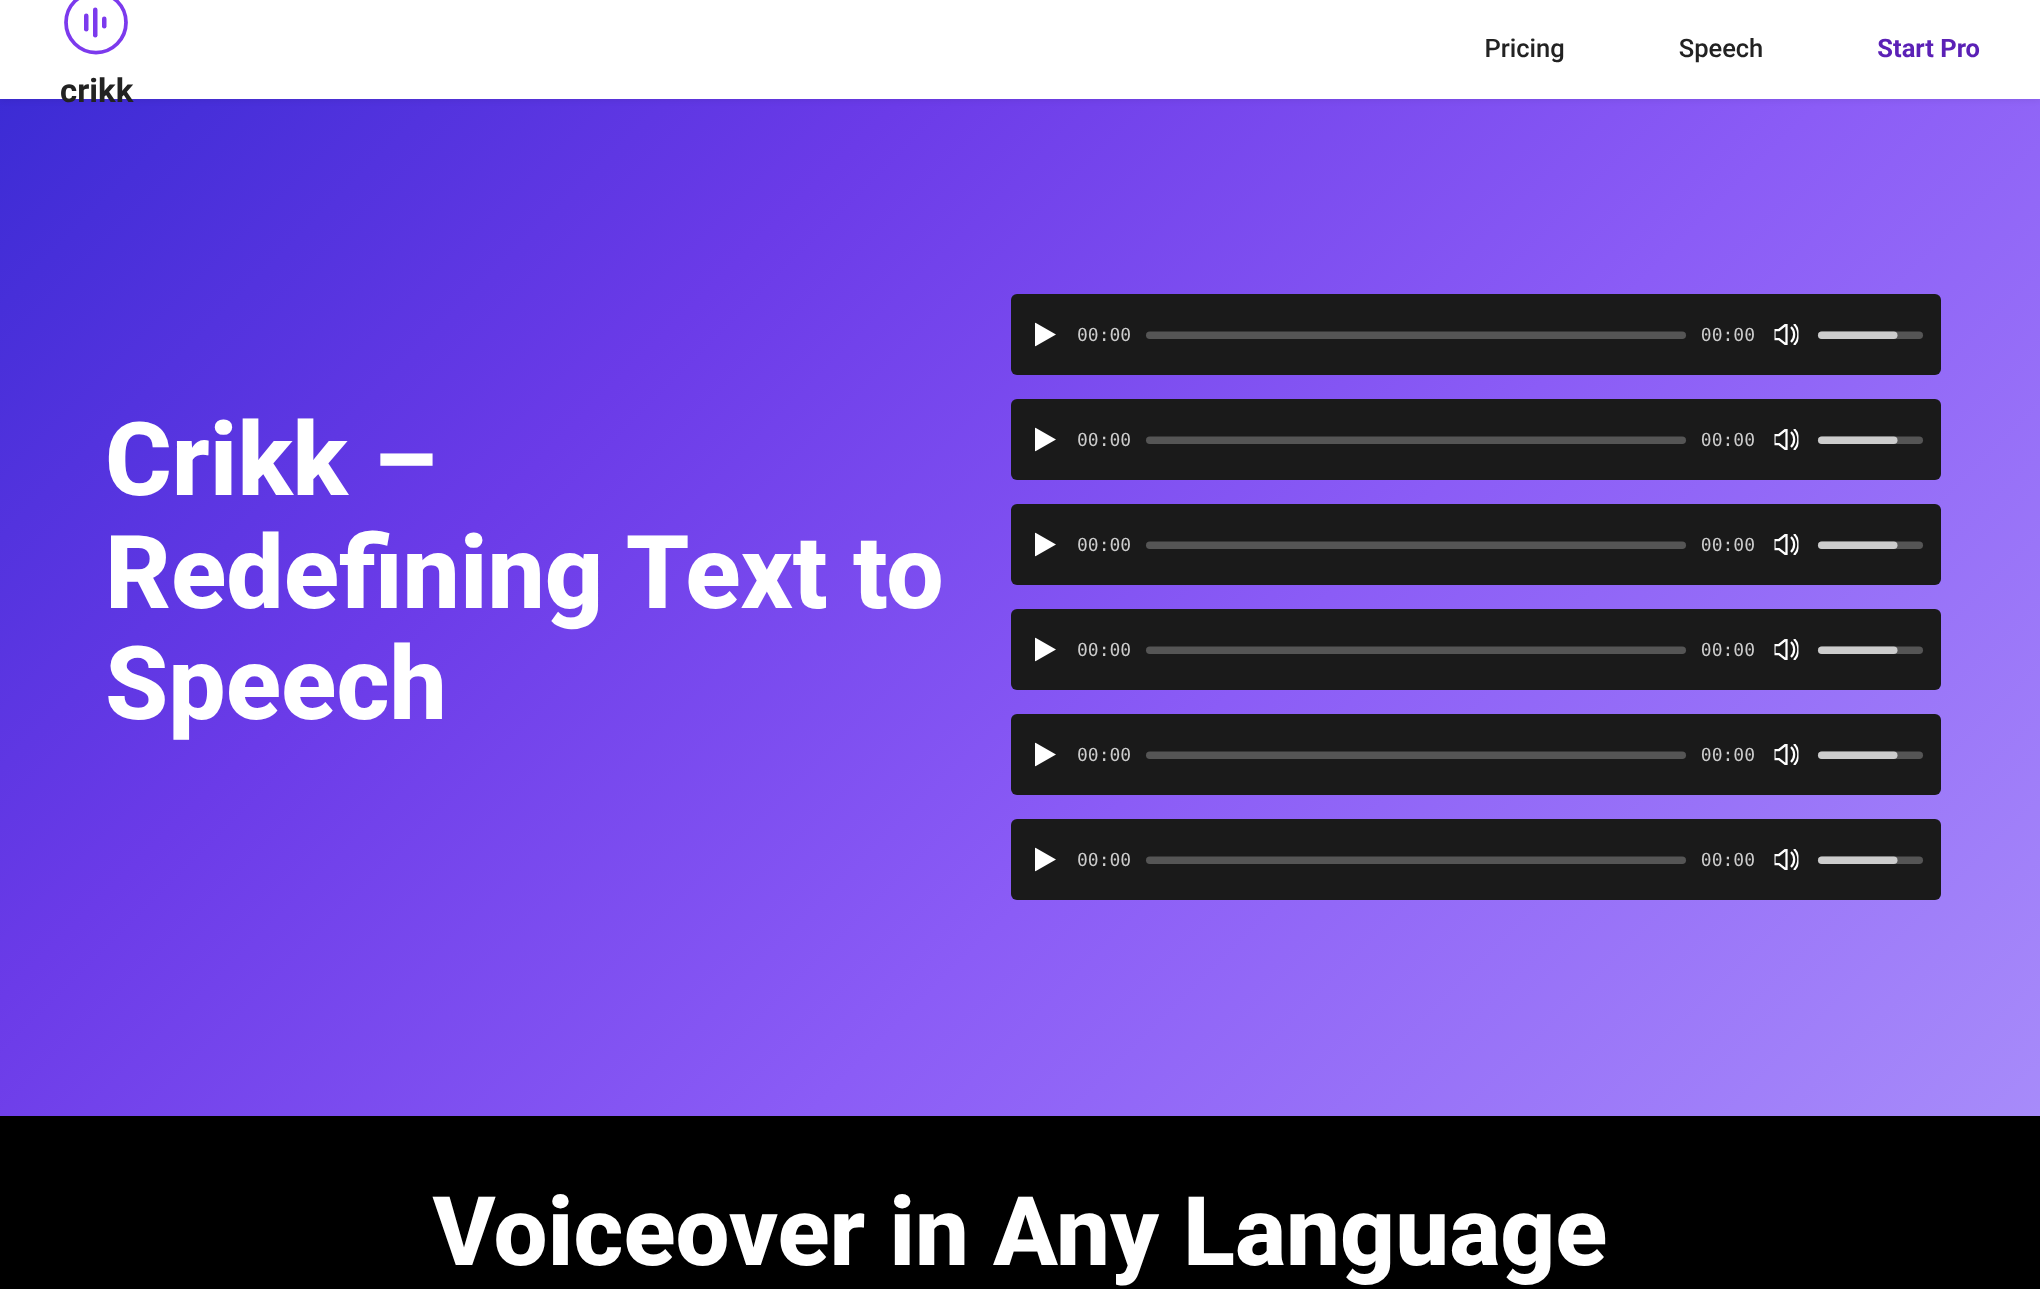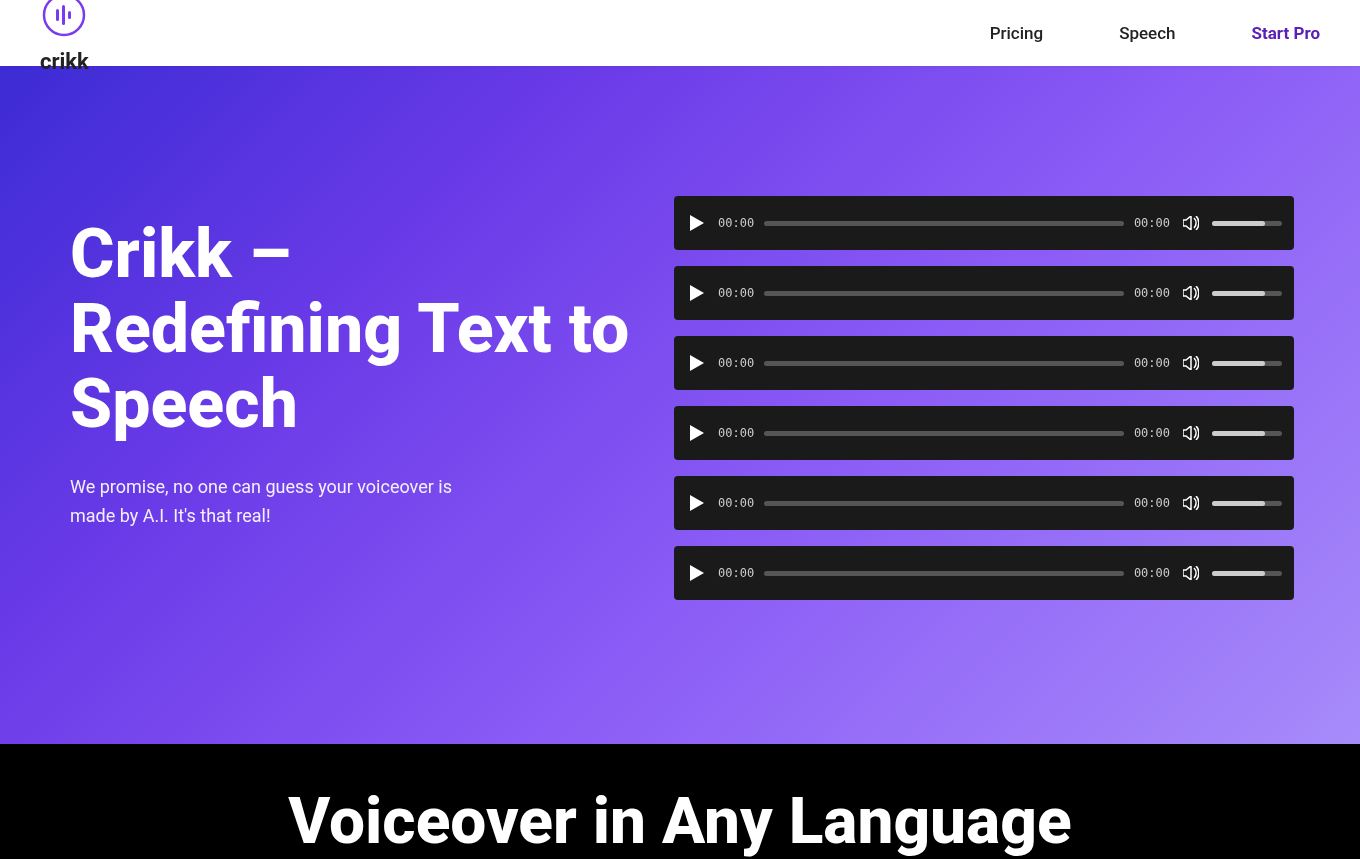--- a/index.html
+++ b/index.html
@@ -194,21 +194,20 @@
   <ul class="nav-links">
     <li><a href="#">Pricing</a></li>
     <li><a href="#">Speech</a></li>
     <li><a href="#" class="crikk-pro">Start Pro</a></li>
   </ul>
 </nav>
 
 <section class="hero">
   <div class="hero-left">
     <h1 class="hero-title">Crikk – Redefining Text to Speech</h1>
-    <p class="hero-subtitle">We promise, no one can guess your voiceover is made by A.I. It's that real!</p>
   </div>
 
   <div class="hero-right">
 
     <div class="audio-player">
       <div class="play-btn">
         <svg width="14" height="16" viewBox="0 0 14 16">
             <polygon points="0,0 14,8 0,16"></polygon>
           </svg>
       </div>

